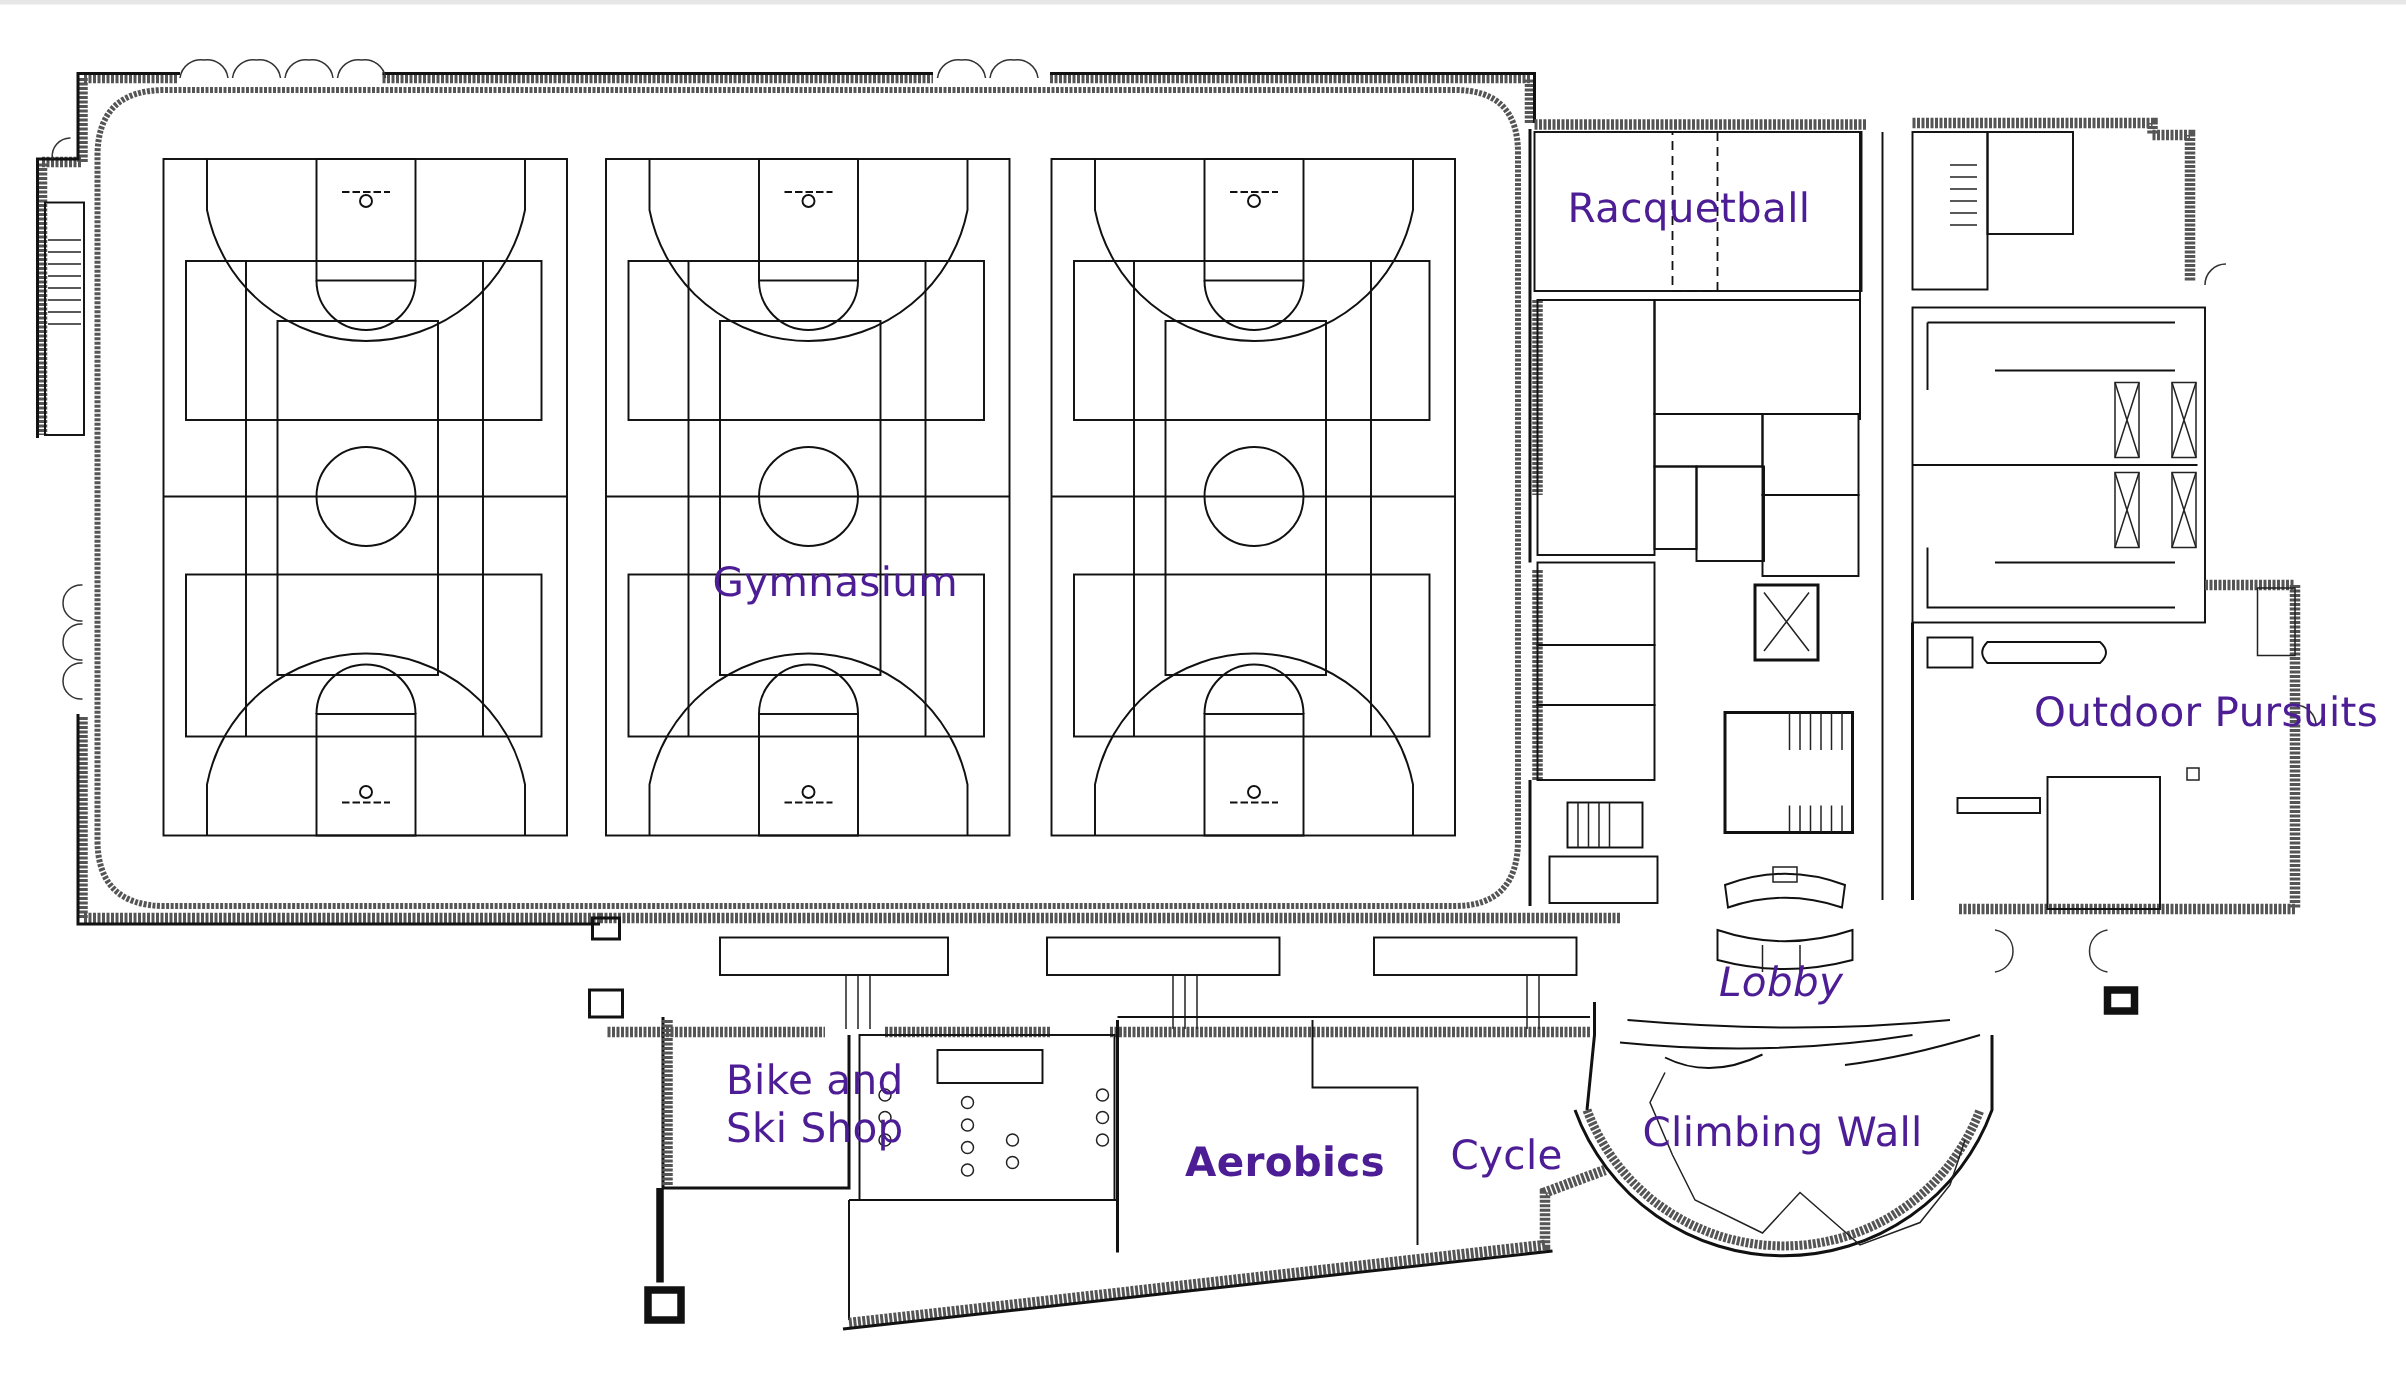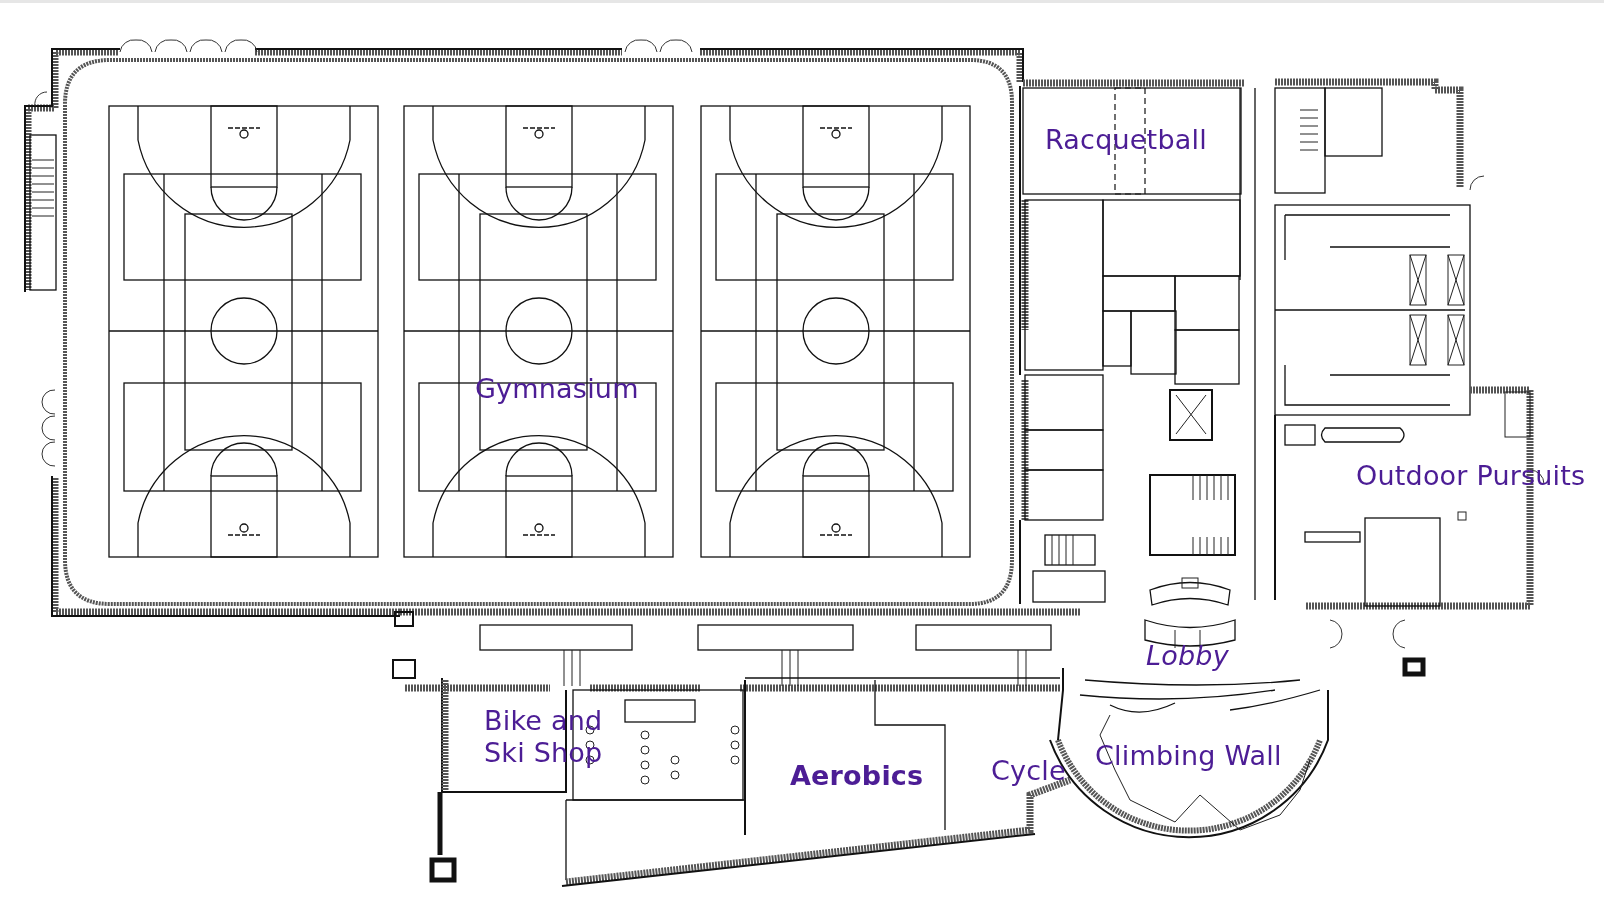--- a/index.html
+++ b/index.html
@@ -258,13 +258,13 @@
 </svg>
 
 <div class="room-label" style="left:475px; top:373px;">Gymnasium</div>
 <div class="room-label" style="left:1045px; top:124px;">Racquetball</div>
 <div class="room-label" style="left:1356px; top:460px;">Outdoor Pursuits</div>
 <div class="room-label" style="left:1146px; top:640px;font-style:italic;">Lobby</div>
 <div class="room-label" style="left:1095px; top:740px;">Climbing Wall</div>
 <div class="room-label multi" style="left:450px; top:705px;margin-left:34px;">Bike and
 Ski Shop</div>
 <div class="room-label" style="left:790px; top:760px;font-weight:bold;">Aerobics</div>
-<div class="room-label" style="left:967px; top:755px;margin-left:24px;">Cycle</div>
+<div class="room-label" style="left:967px; top:755px;">Cycle</div>
 
 </body></html>

